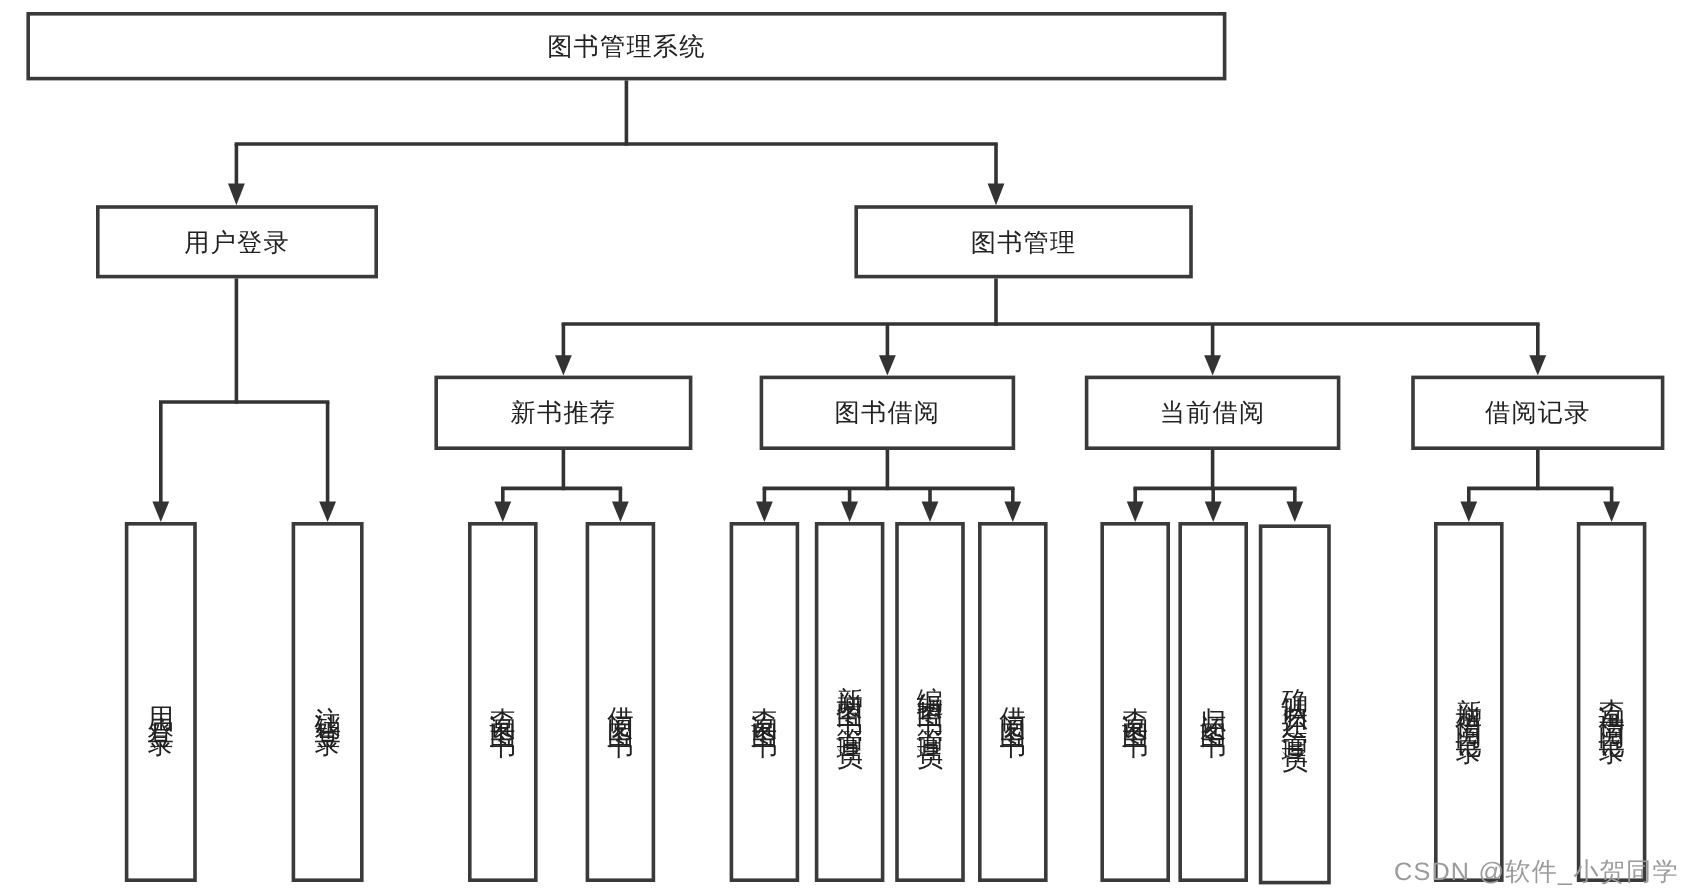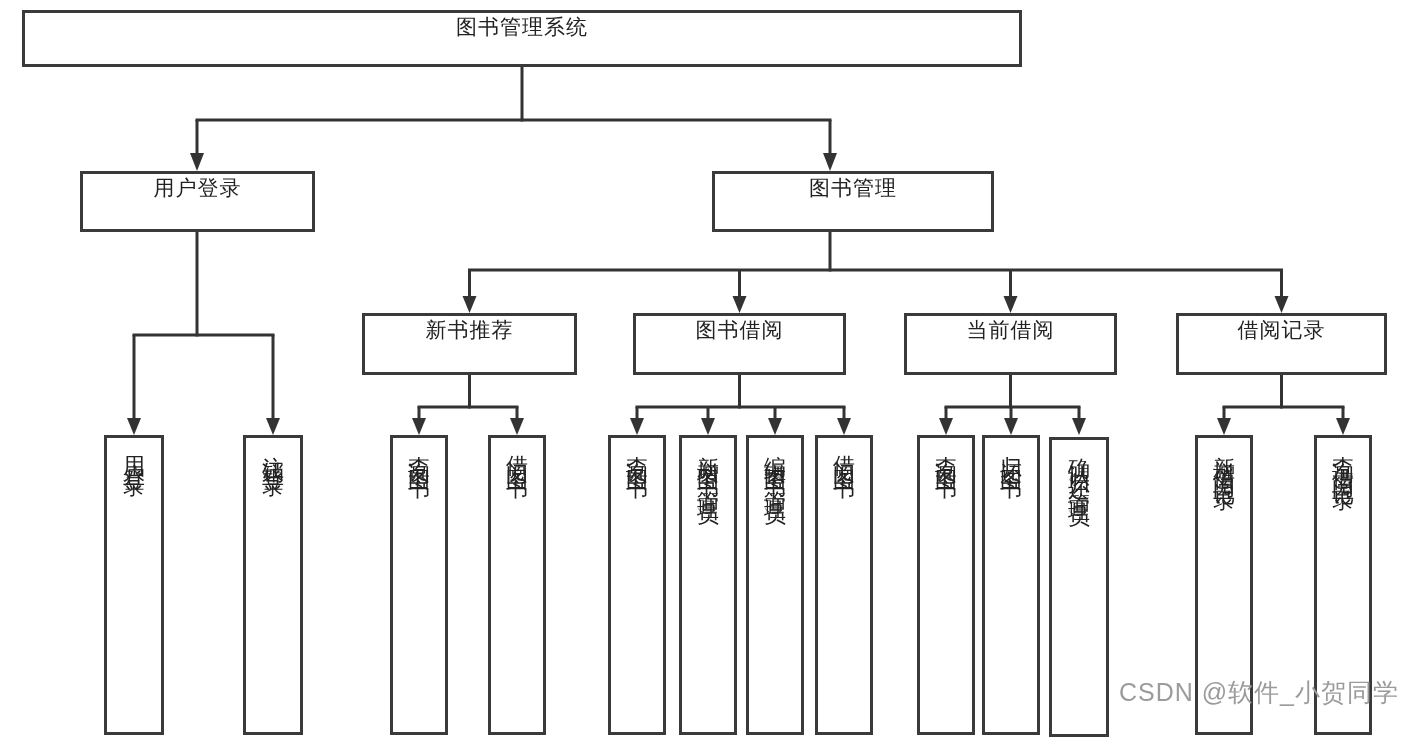--- a/index.html
+++ b/index.html
@@ -3,31 +3,31 @@
 <meta charset="utf-8">
 <style>
   html,body{margin:0;padding:0;background:#fff;}
   body{font-family:"Liberation Sans",sans-serif;}
   .canvas{position:relative;width:1405px;height:747px;background:#ffffff;overflow:hidden;}
   .connectors{position:absolute;left:0;top:0;width:1405px;height:747px;}
   .connectors line{stroke:#333333;stroke-width:3;}
   .connectors polygon{fill:#333333;}
   .box{
     position:absolute;box-sizing:border-box;background:#ffffff;
-    border:3px solid #3a3a3a;display:flex;justify-content:center;
+    border:3px solid #3a3a3a;display:flex;align-items:center;justify-content:center;
     color:#222222;
   }
   .hbox{font-size:21px;letter-spacing:1px;white-space:nowrap;}
   .vbox .vtext{
     writing-mode:vertical-rl;text-orientation:mixed;
     font-size:22px;letter-spacing:7px;line-height:1;white-space:nowrap;
   }
   .watermark{
-    position:absolute;top:676px;right:6px;color:#9b9b9b;
-    font-size:25px;letter-spacing:1px;white-space:nowrap;
+    position:absolute;top:712px;right:6px;color:#9b9b9b;
+    font-size:21px;letter-spacing:1px;white-space:nowrap;
   }
 </style>
 </head>
 <body>
 
 <div class="canvas">
 
   <svg class="connectors" width="1405" height="747" viewBox="0 0 1405 747">
 
     <g>

